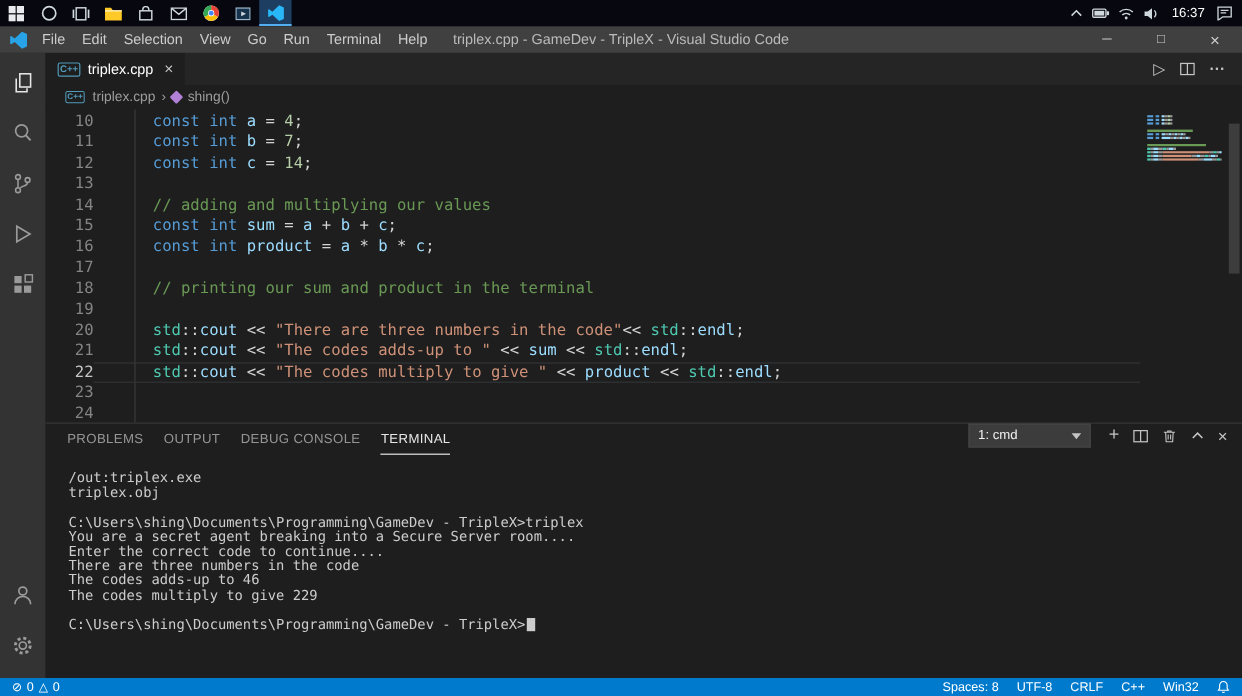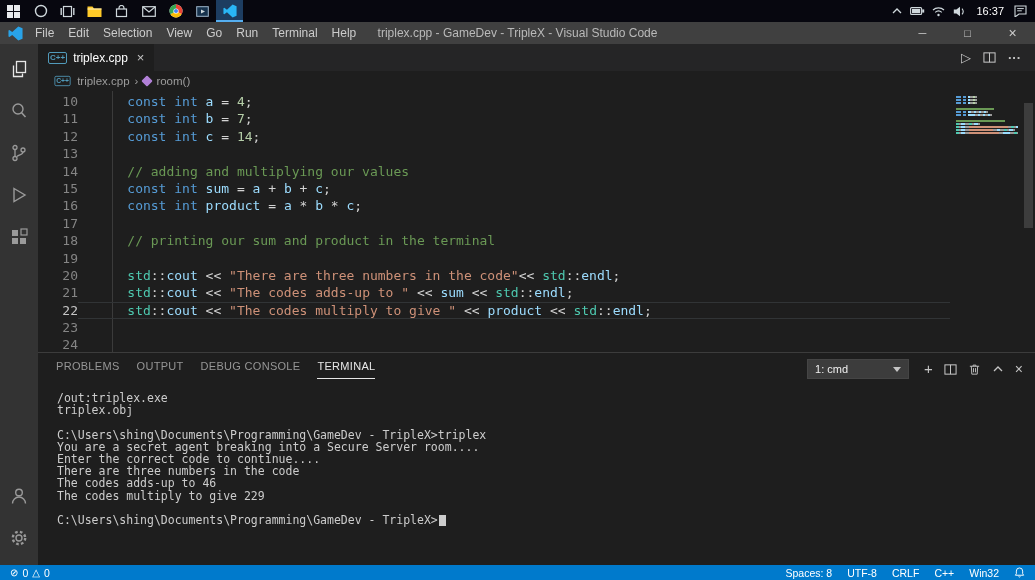--- a/index.html
+++ b/index.html
@@ -57,21 +57,21 @@
 
 .minimap{flex:0 0 72px;padding:4px 4px 0 2px;overflow:hidden}
 .mm-line{height:3px;display:flex;align-items:center;overflow:hidden}
 .mm-seg{height:2px;flex:0 0 auto}
 .mm-seg.k{background:#569cd6}.mm-seg.v{background:#9cdcfe}.mm-seg.n{background:#b5cea8}.mm-seg.c{background:#6a9955}.mm-seg.s{background:#ce9178}.mm-seg.t{background:#4ec9b0}.mm-seg.w{background:#9a9a9a}.mm-seg.sp{background:transparent}
 .scrollbar{flex:0 0 13px;position:relative}
 .scroll-thumb{position:absolute;top:12px;left:2px;width:9px;height:125px;background:rgba(121,121,121,.35)}
 
 
 .panel{flex:0 0 213px;background:#1e1e1e;border-top:1px solid #3c3c3c;display:flex;flex-direction:column}
-.panel-header{flex:0 0 26px;display:flex;align-items:flex-end;padding:0 12px 0 18px}
+.panel-header{flex:0 0 26px;display:flex;align-items:flex-start;padding:0 12px 0 18px}
 .panel-tab{font-size:11px;color:#969696;margin-right:17px;height:26px;line-height:27px;letter-spacing:.3px}
 .panel-tab.active{color:#e7e7e7;border-bottom:1px solid #e7e7e7}
 .panel-controls{margin-left:auto;display:flex;align-items:center;gap:11px}
 .shell-select{background:#3c3c3c;color:#f0f0f0;font-size:11px;height:20px;display:flex;align-items:center;justify-content:space-between;padding:0 7px;width:102px;border:1px solid #454545;margin-right:4px}
 .dd-caret{width:0;height:0;border-left:4px solid transparent;border-right:4px solid transparent;border-top:5px solid #c5c5c5}
 .pc-glyph{color:#c5c5c5;font-size:14px;line-height:14px}
 .terminal{flex:1;padding:13px 0 0 19px;font-family:"DejaVu Sans Mono","Liberation Mono",monospace;font-size:11.5px;color:#cccccc;overflow:hidden}
 .term-line{height:12.2px;line-height:12.2px;white-space:pre}
 .term-cursor{display:inline-block;width:7px;height:11px;background:#cccccc;vertical-align:-2px;margin-left:1px}
 
@@ -276,21 +276,21 @@
           </span>
           <span style="font-weight:bold">···</span>
         </span>
       </div>
 
       <div class="breadcrumbs">
         <span class="cpp-icon" style="transform:scale(.85)">C++</span>
         <span>triplex.cpp</span>
         <span>›</span>
         <span class="method-icon"></span>
-        <span>room()</span>
+        <span>shing()</span>
       </div>
 
       <div class="editor-wrap">
         <div class="code-area">
           <div class="indent-guide"></div>
           <div>
               <div class="code-line"><div class="gutter">10</div><div class="code-text"><span class="tk-w">    </span><span class="tk-k">const</span><span class="tk-w"> </span><span class="tk-k">int</span><span class="tk-w"> </span><span class="tk-v">a</span><span class="tk-w"> = </span><span class="tk-n">4</span><span class="tk-w">;</span></div></div>
               <div class="code-line"><div class="gutter">11</div><div class="code-text"><span class="tk-w">    </span><span class="tk-k">const</span><span class="tk-w"> </span><span class="tk-k">int</span><span class="tk-w"> </span><span class="tk-v">b</span><span class="tk-w"> = </span><span class="tk-n">7</span><span class="tk-w">;</span></div></div>
               <div class="code-line"><div class="gutter">12</div><div class="code-text"><span class="tk-w">    </span><span class="tk-k">const</span><span class="tk-w"> </span><span class="tk-k">int</span><span class="tk-w"> </span><span class="tk-v">c</span><span class="tk-w"> = </span><span class="tk-n">14</span><span class="tk-w">;</span></div></div>
               <div class="code-line"><div class="gutter">13</div><div class="code-text"></div></div>

